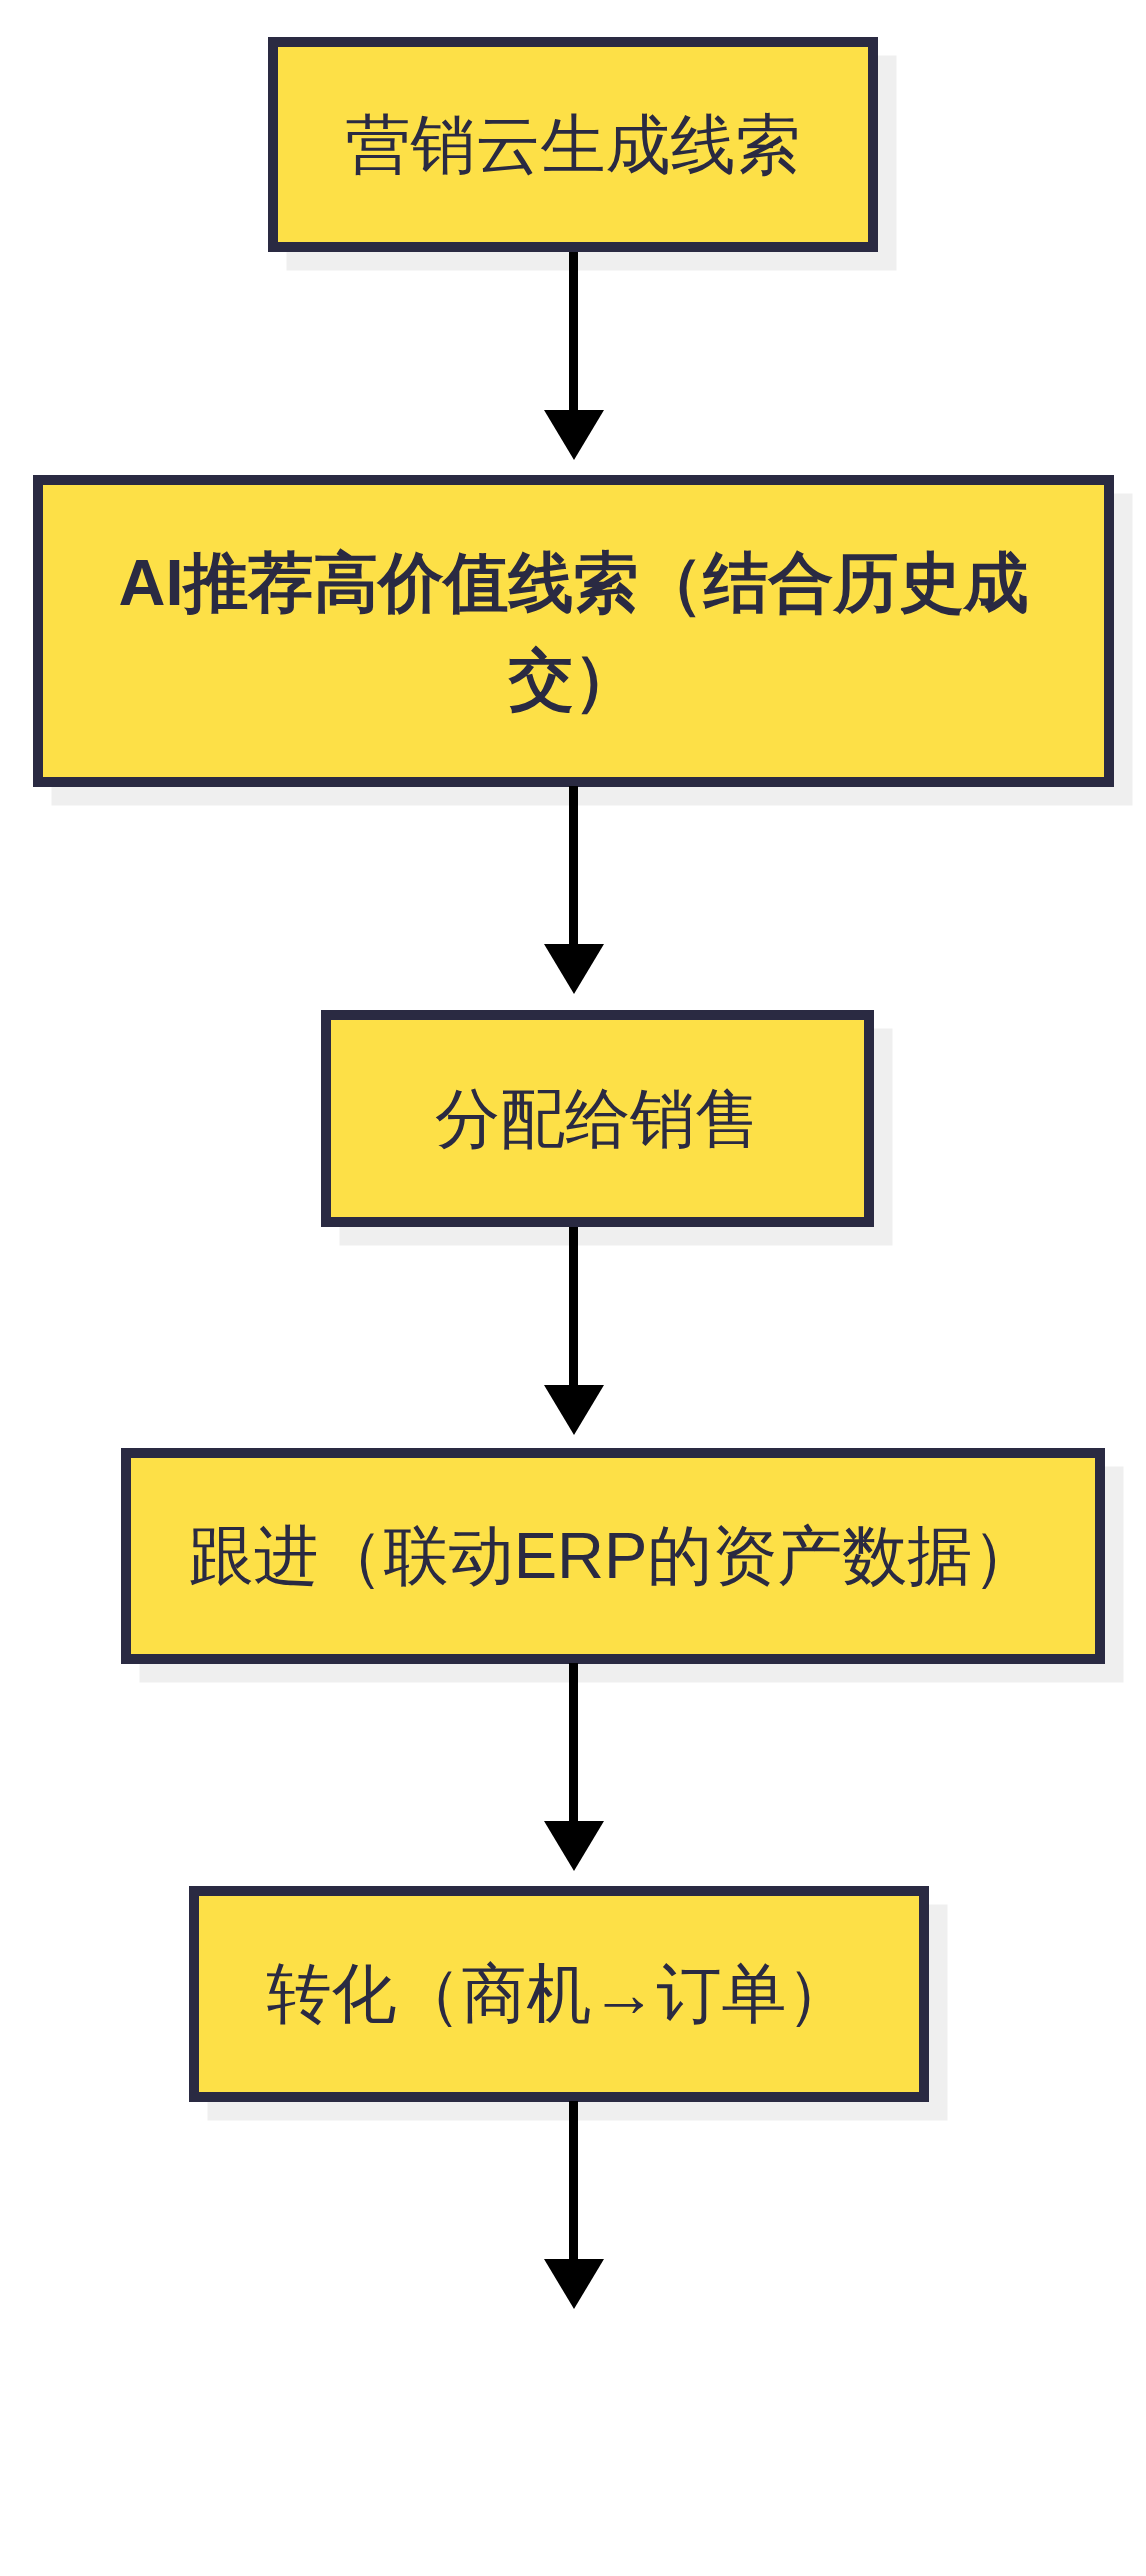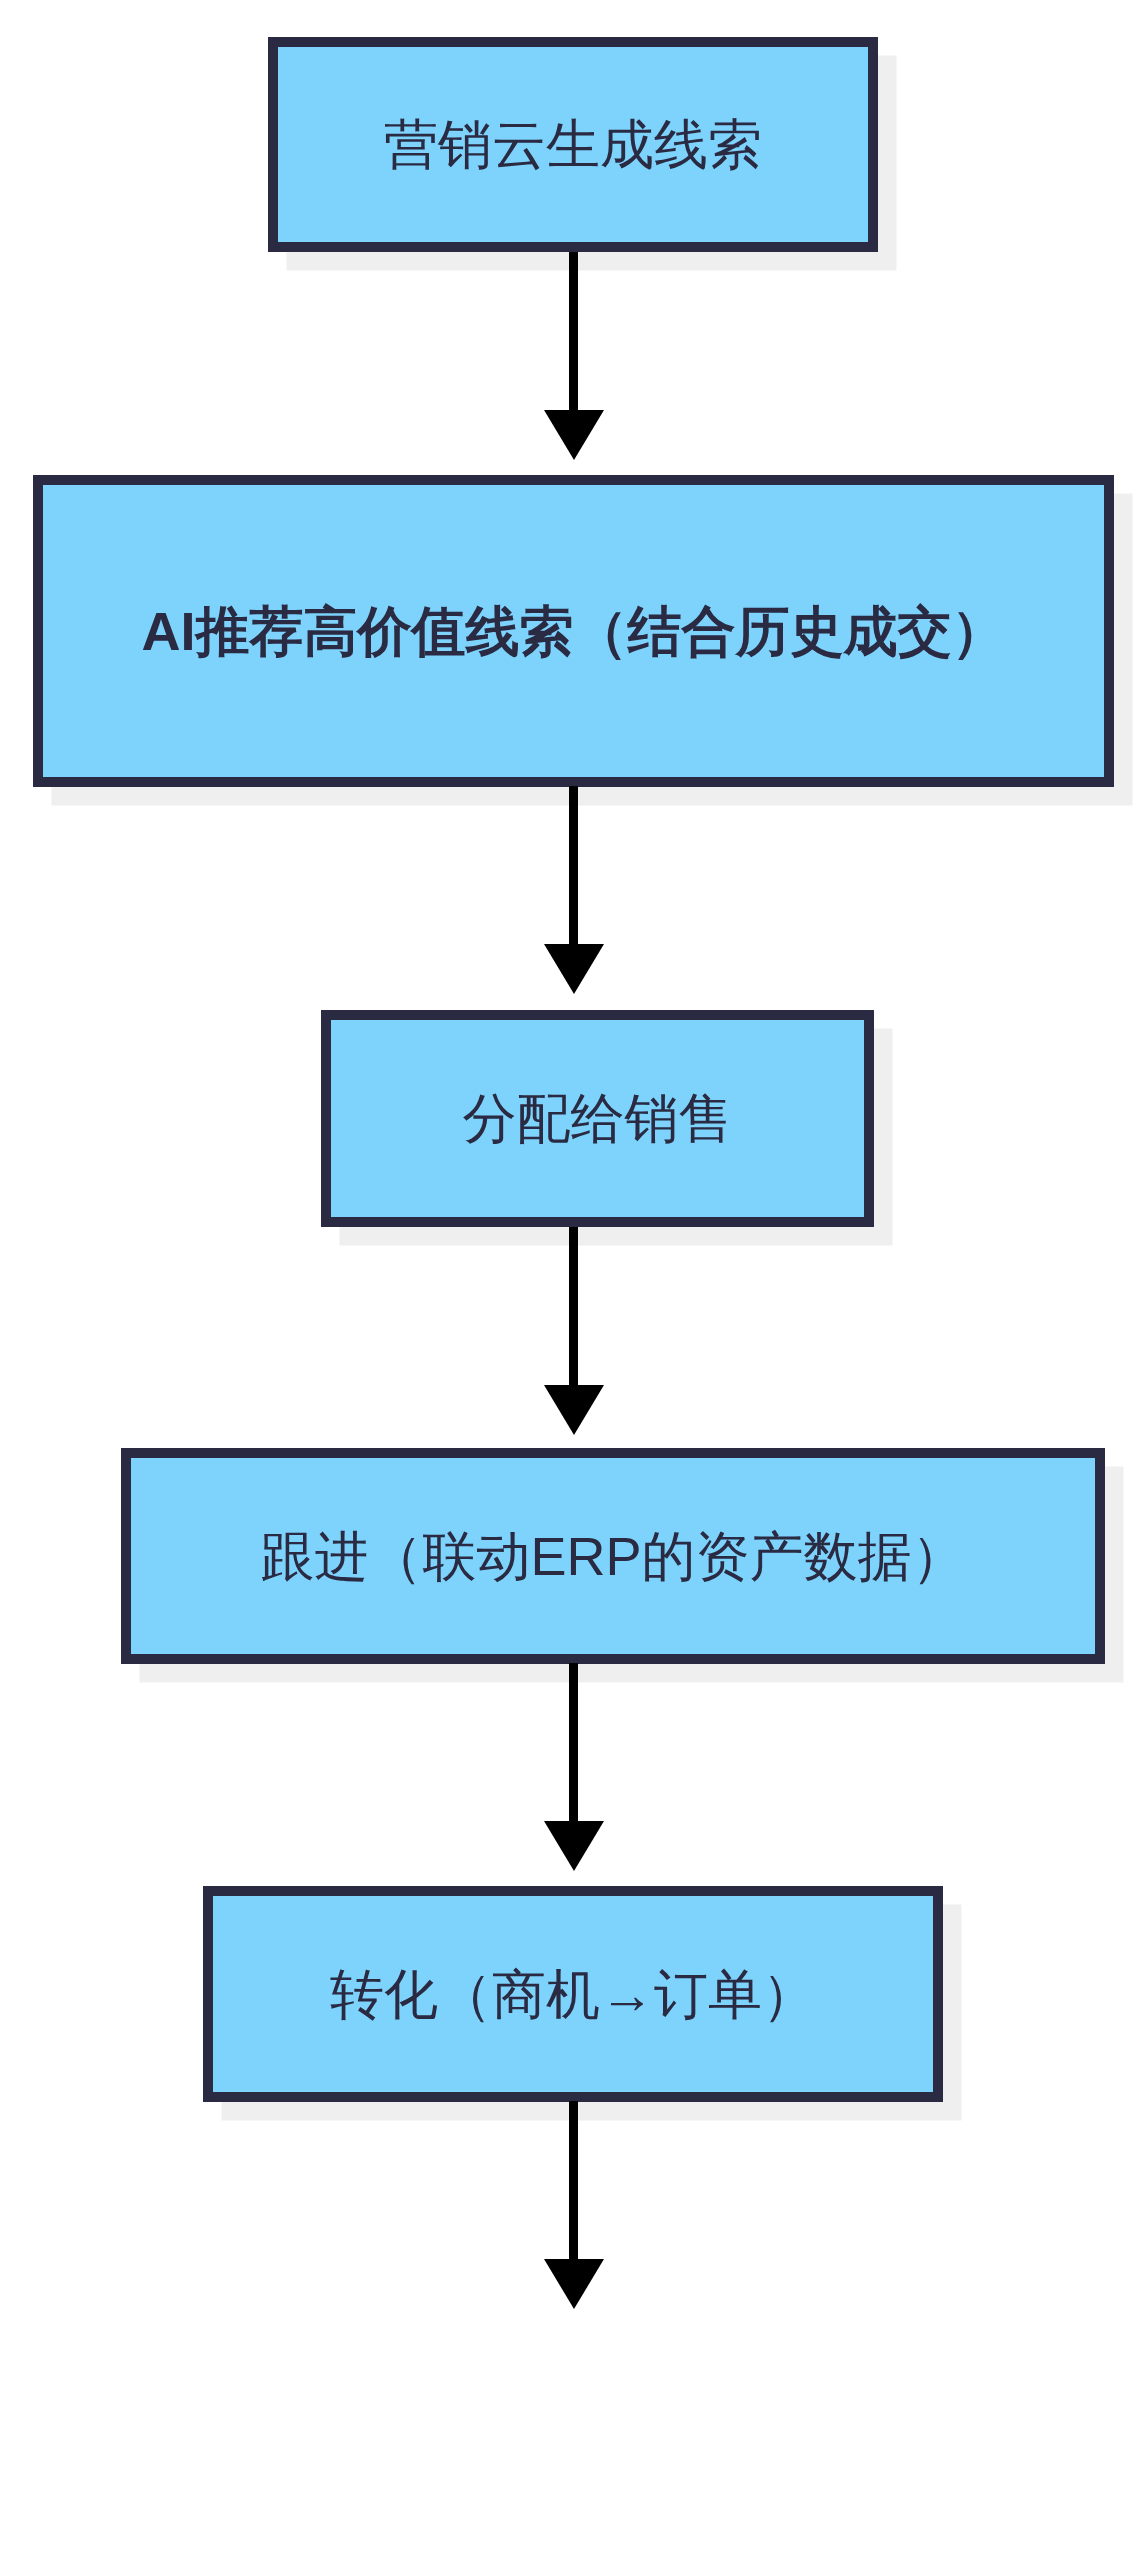--- a/index.html
+++ b/index.html
@@ -14,38 +14,38 @@
   .canvas {
     position: relative;
     width: 1147px;
     height: 2576px;
     background: var(--bg-color);
     font-family: "Liberation Sans", "DejaVu Sans", sans-serif;
     overflow: hidden;
   }
   .node {
     position: absolute;
-    background: #7dd3fc;
+    background: #fde047;
     border: 10.2px solid var(--border-color);
     box-shadow: 18.5px 18.5px 0 0 var(--shadow-color);
     color: var(--text-color);
     display: flex;
     align-items: center;
     justify-content: center;
     text-align: center;
-    font-size: 54px;
+    font-size: 65px;
     line-height: 1.5;
   }
   .node .label { display: block; }
   
   .node1 { left: 268px;  top: 37px;   width: 610px;  height: 215px; }
   .node2 { left: 33px;   top: 475px;  width: 1081px; height: 312px; padding: 0 44px; font-weight: bold; }
   .node3 { left: 321px;  top: 1010px; width: 553px;  height: 217px; }
   .node4 { left: 81px;   top: 1448px; width: 984px; height: 216px; margin-left: 40px; }
-  .node5 { left: 203px;  top: 1886px; width: 740px;  height: 216px; }
+  .node5 { left: 189px;  top: 1886px; width: 740px;  height: 216px; }
   .node6 { left: 203px;  top: 2323px; width: 740px;  height: 216px; }
 
   .arrow {
     position: absolute;
     left: 544px;           
     width: 59px;
     height: 208px;
   }
   .arrow .stem {
     position: absolute;

